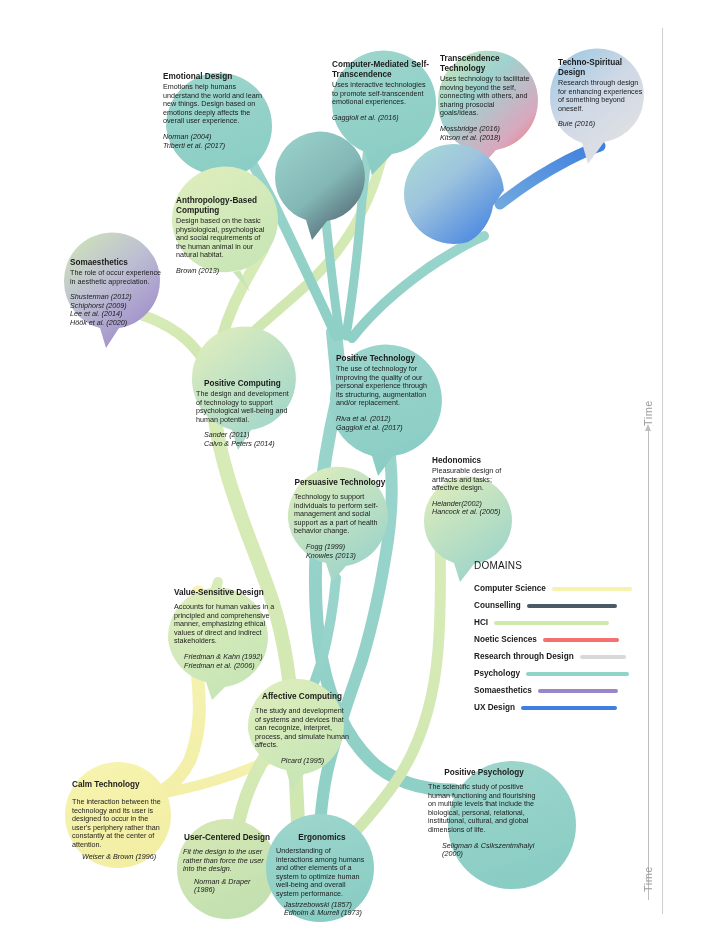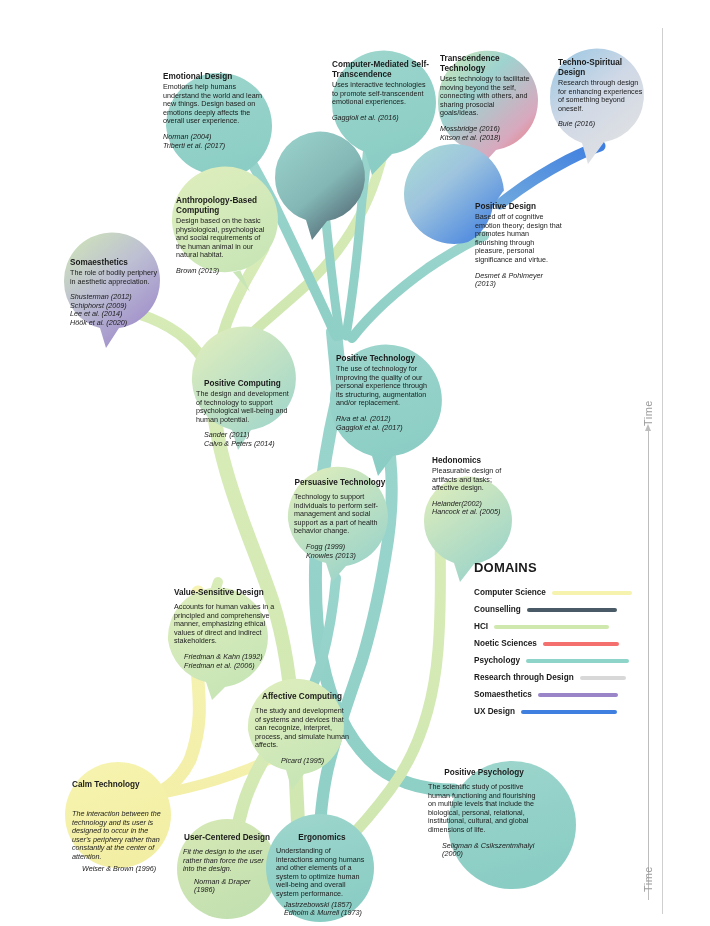--- a/index.html
+++ b/index.html
@@ -12,21 +12,21 @@
   #stage{position:absolute;left:0;top:0;width:710px;height:926px;}
   svg#tree{position:absolute;left:0;top:0;width:710px;height:926px;}
 
   .node{position:absolute;box-sizing:border-box;}
   .node .title{font-weight:bold;font-size:8.2px;line-height:10px;margin:0 0 1px 0;}
   .node .desc{font-size:7.2px;line-height:8.6px;margin:0;}
   .node .refs{font-size:7.2px;line-height:8.6px;font-style:italic;margin-top:7px;}
 
   
   #legend{position:absolute;left:474px;top:560px;width:190px;}
-  #legend .ltitle{font-weight:bold;font-size:13px;letter-spacing:.2px;margin-bottom:9px;}
+  #legend .ltitle{font-weight:normal;font-size:10px;letter-spacing:.2px;margin-bottom:9px;}
   #legend .lrow{display:flex;align-items:center;height:17px;}
   #legend .lname{font-weight:bold;font-size:8.2px;white-space:nowrap;}
   #legend .lbar{height:4px;border-radius:2px;margin-left:6px;}
 
   
   #axis-line{position:absolute;left:662px;top:28px;width:1px;height:886px;background:#cfcfcf;}
   .time-label{position:absolute;font-size:11px;color:#9b9b9b;
      writing-mode:vertical-rl;transform:rotate(180deg);letter-spacing:.5px;}
   #time-top{left:642px;top:400px;}
   #time-bottom{left:642px;top:866px;}
@@ -215,29 +215,24 @@
     <div class="refs" style="white-space:pre-line">Buie (2016)</div>
   </div>
 
 
   <div class="node" style="left:176px;top:196px;width:92px;">
     <div class="title">Anthropology-Based Computing</div>
     <div class="desc">Design based on the basic physiological, psychological and social requirements of the human animal in our natural habitat.</div>
     <div class="refs" style="white-space:pre-line">Brown (2013)</div>
   </div>
 
-  <div class="node" style="left:475px;top:202px;width:88px;">
-    <div class="title">Positive Design</div>
-    <div class="desc">Based off of cognitive emotion theory; design that promotes human flourishing through pleasure, personal significance and virtue.</div>
-    <div class="refs" style="white-space:pre-line">Desmet &amp; Pohlmeyer (2013)</div>
-  </div>
 
   <div class="node" style="left:70px;top:258px;width:92px;">
     <div class="title">Somaesthetics</div>
-    <div class="desc">The role of bodily periphery in aesthetic appreciation.</div>
+    <div class="desc">The role of occur experience in aesthetic appreciation.</div>
     <div class="refs" style="white-space:pre-line">Shusterman (2012)
 Schiphorst (2009)
 Lee et al. (2014)
 Höök et al. (2020)</div>
   </div>
 
   <div class="node" style="left:196px;top:356px;width:94px;margin-top:23px;">
     <div class="title" style="text-align:left;padding-left:8px;">Positive Computing</div>
     <div class="desc">The design and development of technology to support psychological well-being and human potential.</div>
     <div class="refs" style="white-space:pre-line;padding-left:8px;">Sander (2011)
@@ -273,21 +268,21 @@
   </div>
 
   <div class="node" style="left:255px;top:692px;width:94px;">
     <div class="title" style="text-align:center;">Affective Computing</div>
     <div class="desc" style="margin-top:5px;">The study and development of systems and devices that can recognize, interpret, process, and simulate human affects.</div>
     <div class="refs" style="white-space:pre-line;padding-left:26px;">Picard (1995)</div>
   </div>
 
   <div class="node" style="left:72px;top:780px;width:94px;">
     <div class="title" style="">Calm Technology</div>
-    <div class="desc" style="margin-top:20px;font-style:italic;">The interaction between the technology and its user is designed to occur in the user's periphery rather than constantly at the center of attention.</div>
+    <div class="desc" style="margin-top:8px;">The interaction between the technology and its user is designed to occur in the user's periphery rather than constantly at the center of attention.</div>
     <div class="refs" style="white-space:pre-line;padding-left:10px;margin-top:3px;">Weiser &amp; Brown (1996)</div>
   </div>
 
   <div class="node" style="left:183px;top:833px;width:88px;">
     <div class="title" style="text-align:center;">User-Centered Design</div>
     <div class="desc" style="margin-top:5px;font-style:italic;">Fit the design to the user rather than force the user into the design.</div>
     <div class="refs" style="white-space:pre-line;margin-top:4px;margin-left:11px;">Norman &amp; Draper (1986)</div>
   </div>
 
   <div class="node" style="left:276px;top:833px;width:92px;">
@@ -316,26 +311,26 @@
     </div>
     <div class="lrow">
       <span class="lname">HCI</span>
       <span class="lbar" style="background:#cfe8ae;width:115px;"></span>
     </div>
     <div class="lrow">
       <span class="lname">Noetic Sciences</span>
       <span class="lbar" style="background:#f4706e;width:76px;"></span>
     </div>
     <div class="lrow">
+      <span class="lname">Research through Design</span>
+      <span class="lbar" style="background:#d8d8d8;width:46px;"></span>
+    </div>
+    <div class="lrow">
       <span class="lname">Psychology</span>
       <span class="lbar" style="background:#8ed4c8;width:103px;"></span>
-    </div>
-    <div class="lrow">
-      <span class="lname">Research through Design</span>
-      <span class="lbar" style="background:#d8d8d8;width:46px;"></span>
     </div>
     <div class="lrow">
       <span class="lname">Somaesthetics</span>
       <span class="lbar" style="background:#9b85c9;width:80px;"></span>
     </div>
     <div class="lrow">
       <span class="lname">UX Design</span>
       <span class="lbar" style="background:#3f7fe0;width:96px;"></span>
     </div>
   </div>

